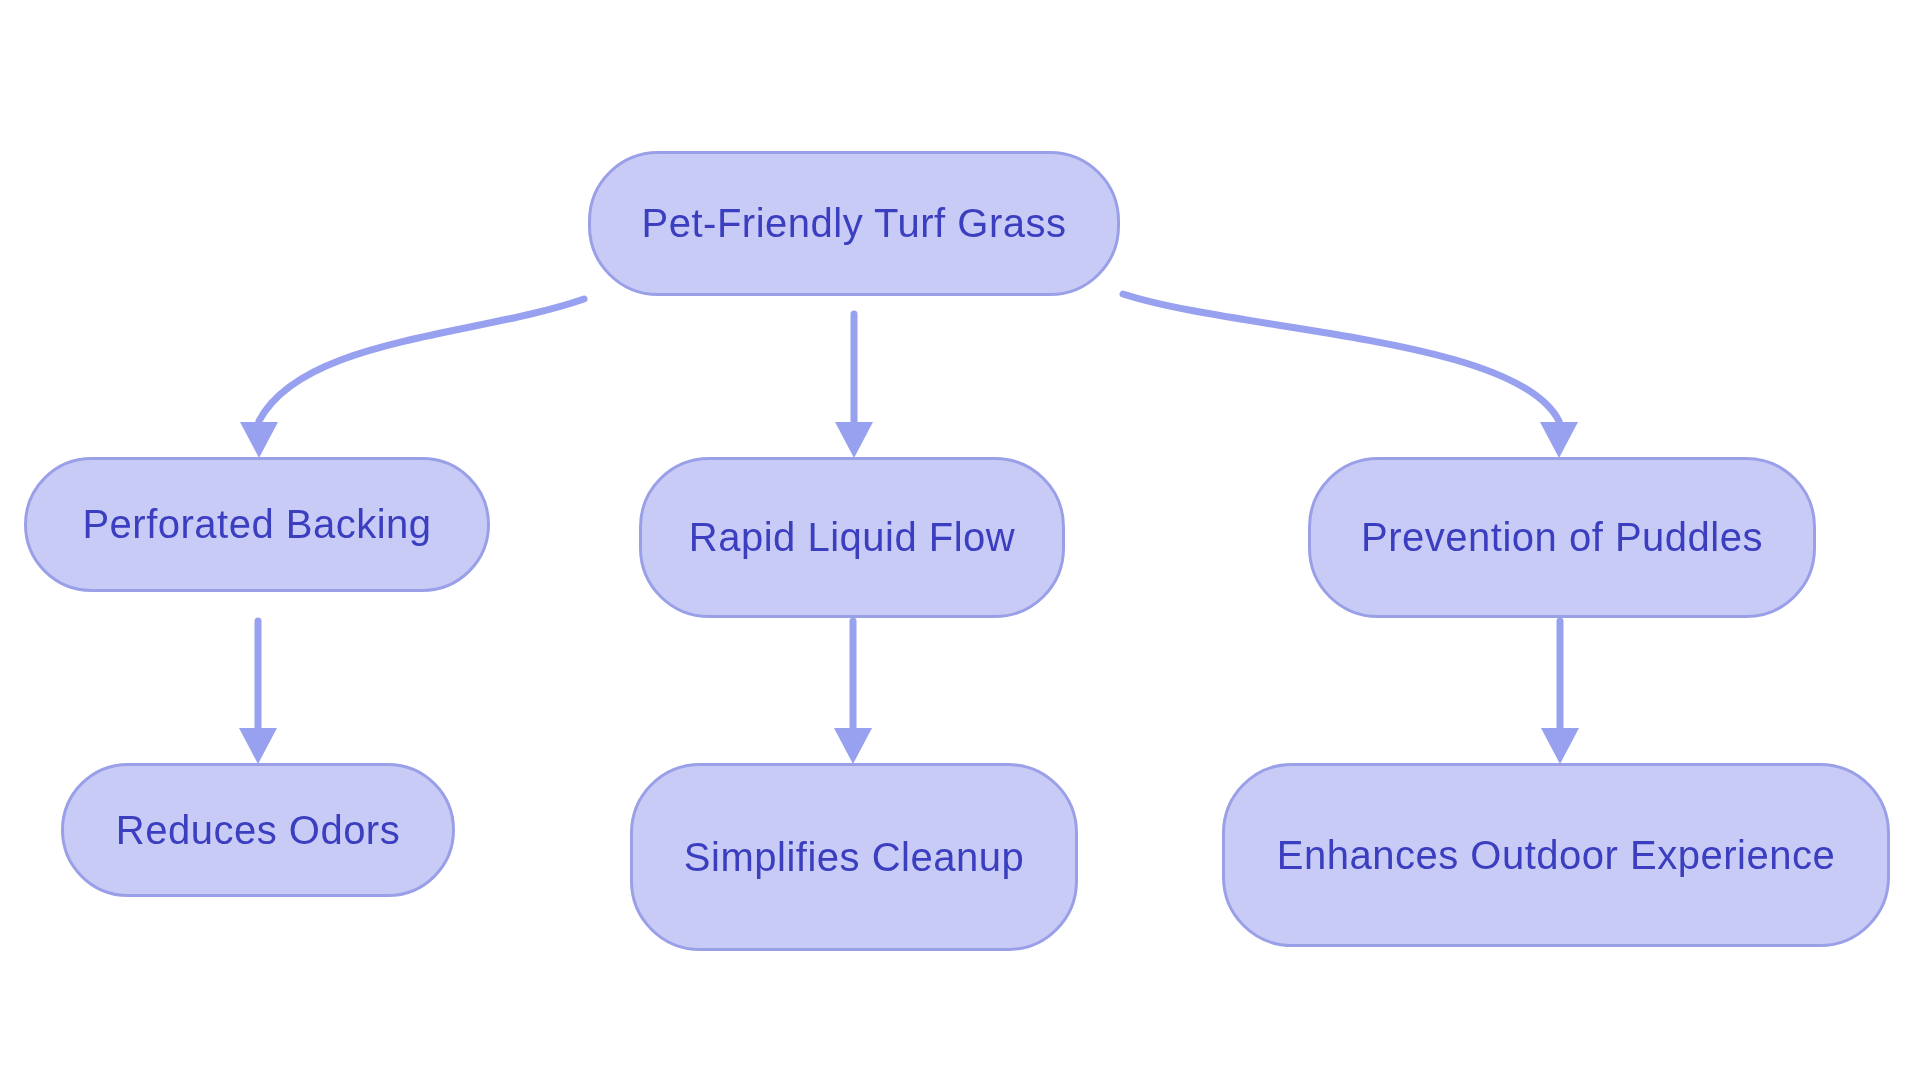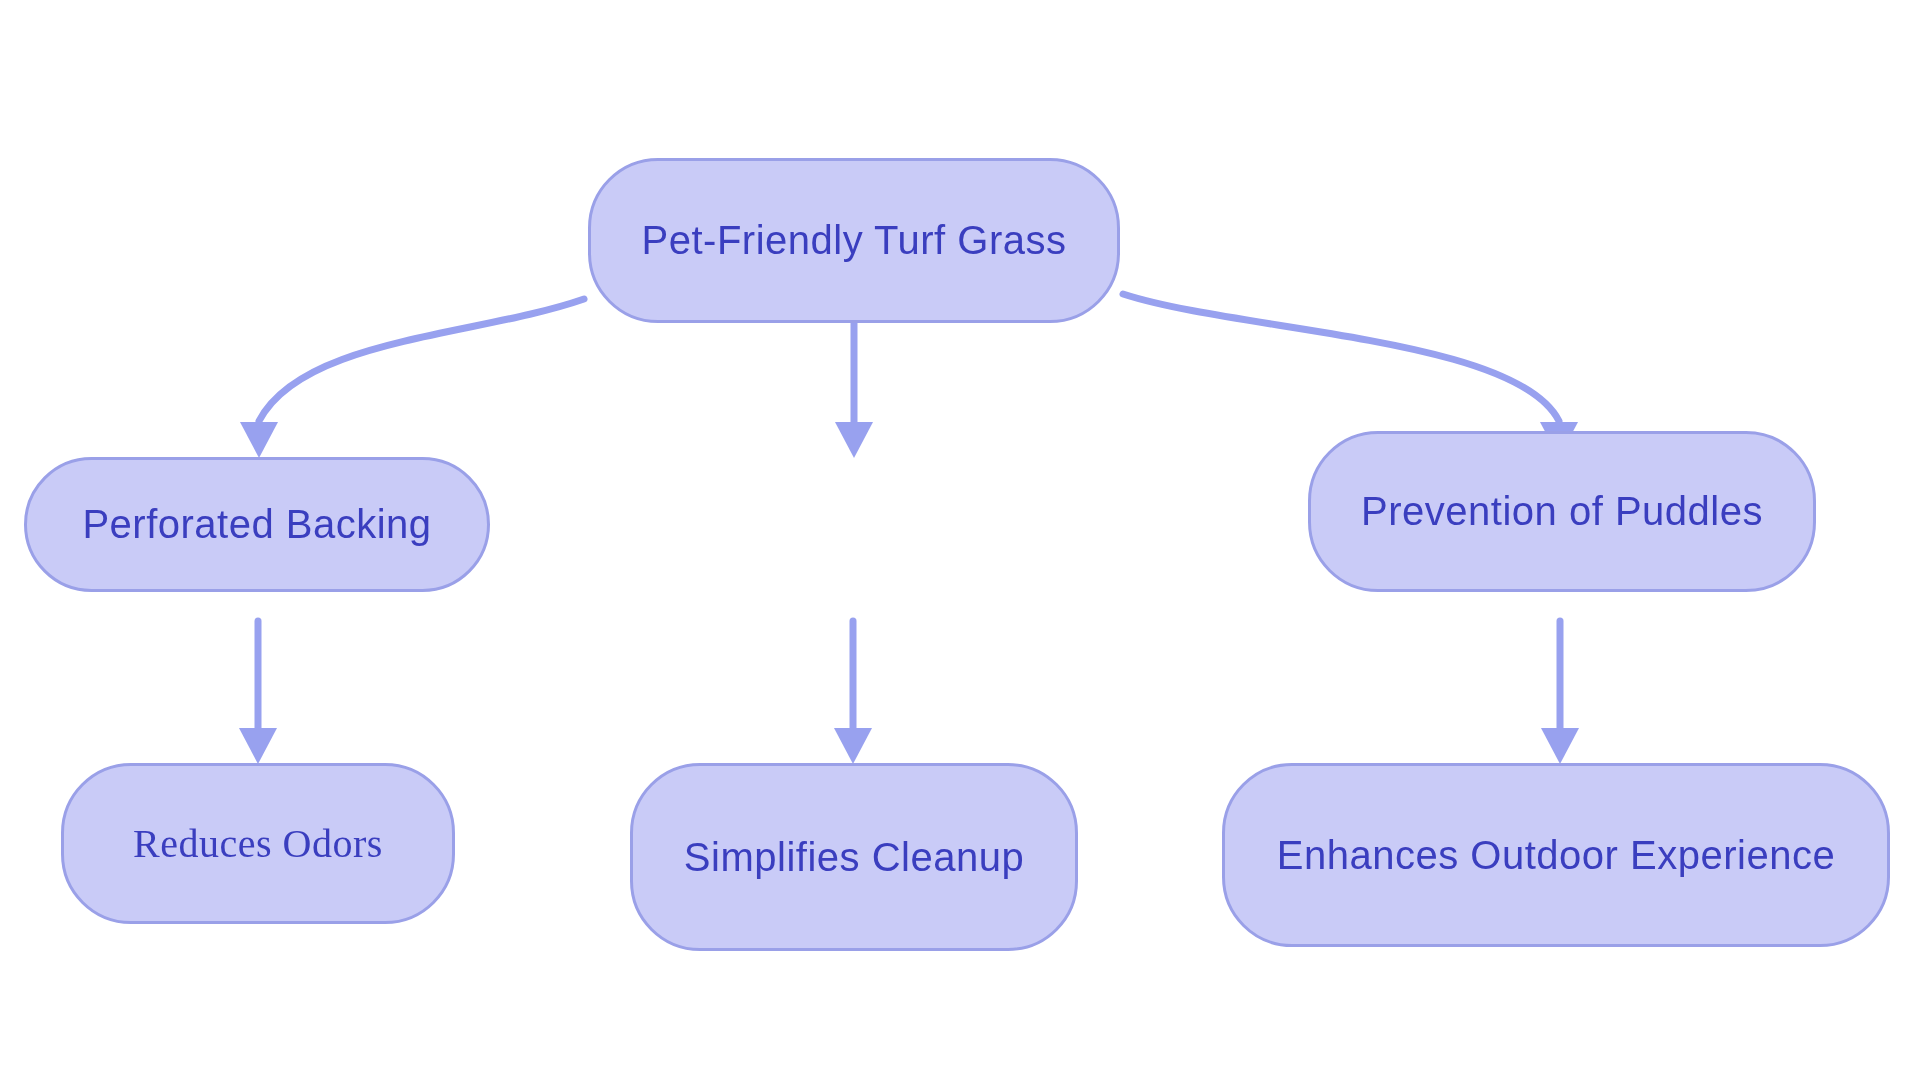--- a/index.html
+++ b/index.html
@@ -40,25 +40,25 @@
     background: var(--node-fill);
     border: 3px solid var(--node-border);
     border-radius: 70px;
     color: var(--text);
     font-size: 40px;
     letter-spacing: 0.5px;
     white-space: nowrap;
     text-align: center;
   }
   
-  .n-root        { left: 588px;  top: 158px; width: 532px; height: 165px; }
+  .n-root        { left: 588px;  top: 151px; width: 532px; height: 145px; }
   .n-mid-left    { left: 24px;   top: 457px; width: 466px; height: 135px; }
   .n-mid-center  { left: 639px;  top: 457px; width: 426px; height: 161px; }
-  .n-mid-right   { left: 1308px; top: 431px; width: 508px; height: 161px; }
-  .n-bot-left    { left: 61px;   top: 763px; width: 394px; height: 161px; font-family: Liberation Serif, serif; }
+  .n-mid-right   { left: 1308px; top: 457px; width: 508px; height: 161px; }
+  .n-bot-left    { left: 61px;   top: 763px; width: 394px; height: 134px; }
   .n-bot-center  { left: 630px;  top: 763px; width: 448px; height: 188px; }
   .n-bot-right   { left: 1222px; top: 763px; width: 668px; height: 184px; }
 </style>
 </head>
 <body>
 
 <div class="canvas">
 
   <svg class="edges-layer" viewBox="0 0 1920 1083" xmlns="http://www.w3.org/2000/svg">
 
@@ -94,20 +94,23 @@
   </svg>
 
   <div class="node n-root">
     <span>Pet-Friendly Turf Grass</span>
   </div>
 
   <div class="node n-mid-left">
     <span>Perforated Backing</span>
   </div>
 
+  <div class="node n-mid-center">
+    <span>Rapid Liquid Flow</span>
+  </div>
 
   <div class="node n-mid-right">
     <span>Prevention of Puddles</span>
   </div>
 
   <div class="node n-bot-left">
     <span>Reduces Odors</span>
   </div>
 
   <div class="node n-bot-center">

